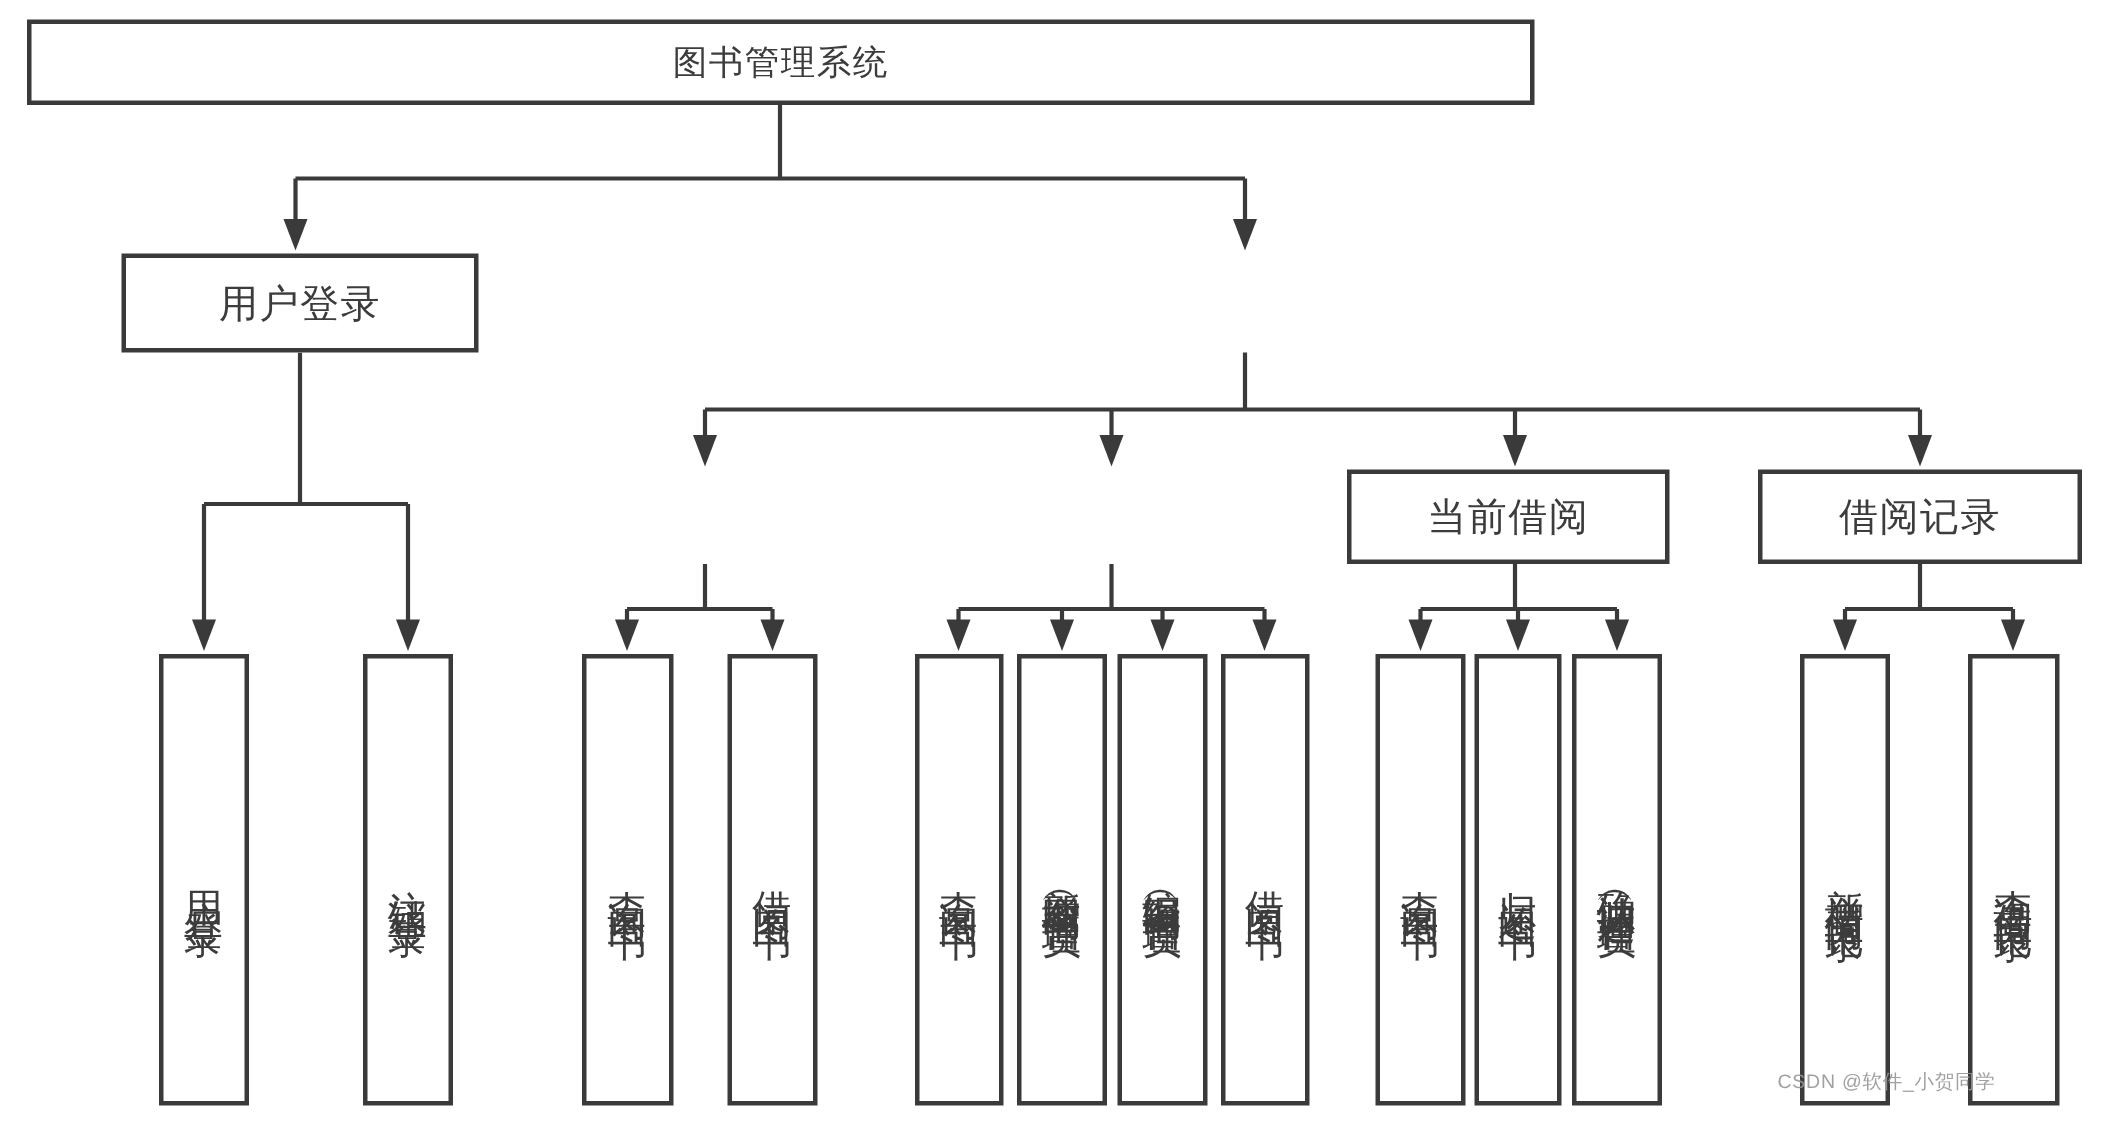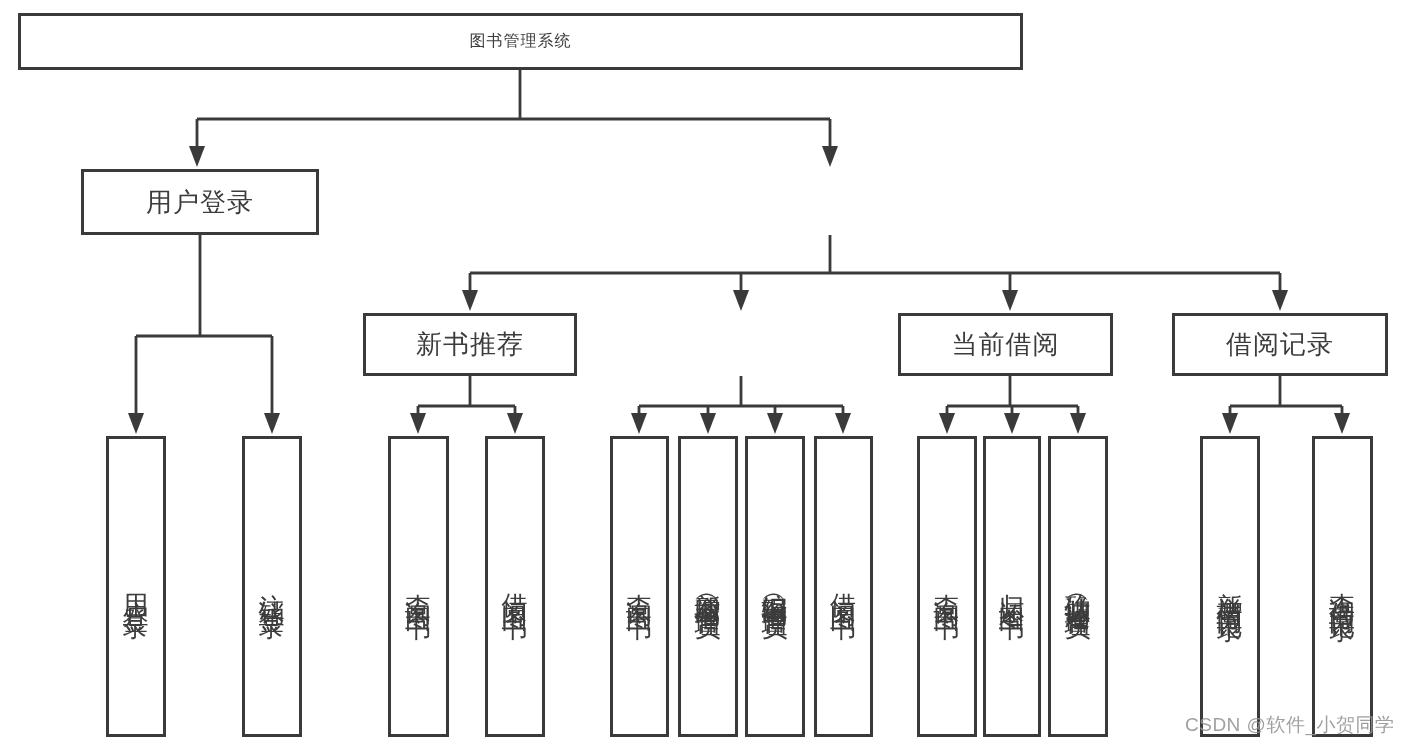--- a/index.html
+++ b/index.html
@@ -27,38 +27,38 @@
     position: absolute;
     box-sizing: border-box;
     border: 3px solid #3a3a3a;
     background: #ffffff;
     display: flex;
     align-items: center;
     justify-content: center;
     color: #3c3c3c;
   }
   .node.h-label { font-size: 26px; letter-spacing: 1px; white-space: nowrap; }
-  .node.root-label { font-size: 16px; letter-spacing: 1px; }
+  .node.root-label { font-size: 23px; letter-spacing: 1px; }
   .leaf span {
     writing-mode: vertical-rl;
     text-orientation: mixed;
     font-size: 26px;
     line-height: 1;
     color: #3c3c3c;
     white-space: nowrap;
   }
   .leaf.sp4 span  { letter-spacing: 7px; }
   .leaf.sp6 span  { letter-spacing: 5px; }
   .leaf.sp10 span { letter-spacing: 3px; }
   .watermark {
     position: absolute;
     left: 1185px;
     top: 712px;
     width: 200px;
-    font-size: 19px;
+    font-size: 13px;
     color: rgba(150, 150, 150, 0.9);
     white-space: nowrap;
     letter-spacing: 0.5px;
   }
 </style>
 </head>
 <body>
 
 <div class="canvas">
 
@@ -106,23 +106,20 @@
   </svg>
 
   <div class="node root-label" style="left:18px;top:13px;width:1005px;height:57px">
     <span>图书管理系统</span>
   </div>
 
   <div class="node h-label" style="left:81px;top:169px;width:238px;height:66px">
     <span>用户登录</span>
   </div>
 
-  <div class="node h-label" style="left:363px;top:313px;width:214px;height:63px">
-    <span>新书推荐</span>
-  </div>
   <div class="node h-label" style="left:898px;top:313px;width:215px;height:63px">
     <span>当前借阅</span>
   </div>
   <div class="node h-label" style="left:1172px;top:313px;width:216px;height:63px">
     <span>借阅记录</span>
   </div>
 
   <div class="node leaf sp4" style="left:106px;top:436px;width:60px;height:301px">
     <span>用户登录</span>
   </div>

